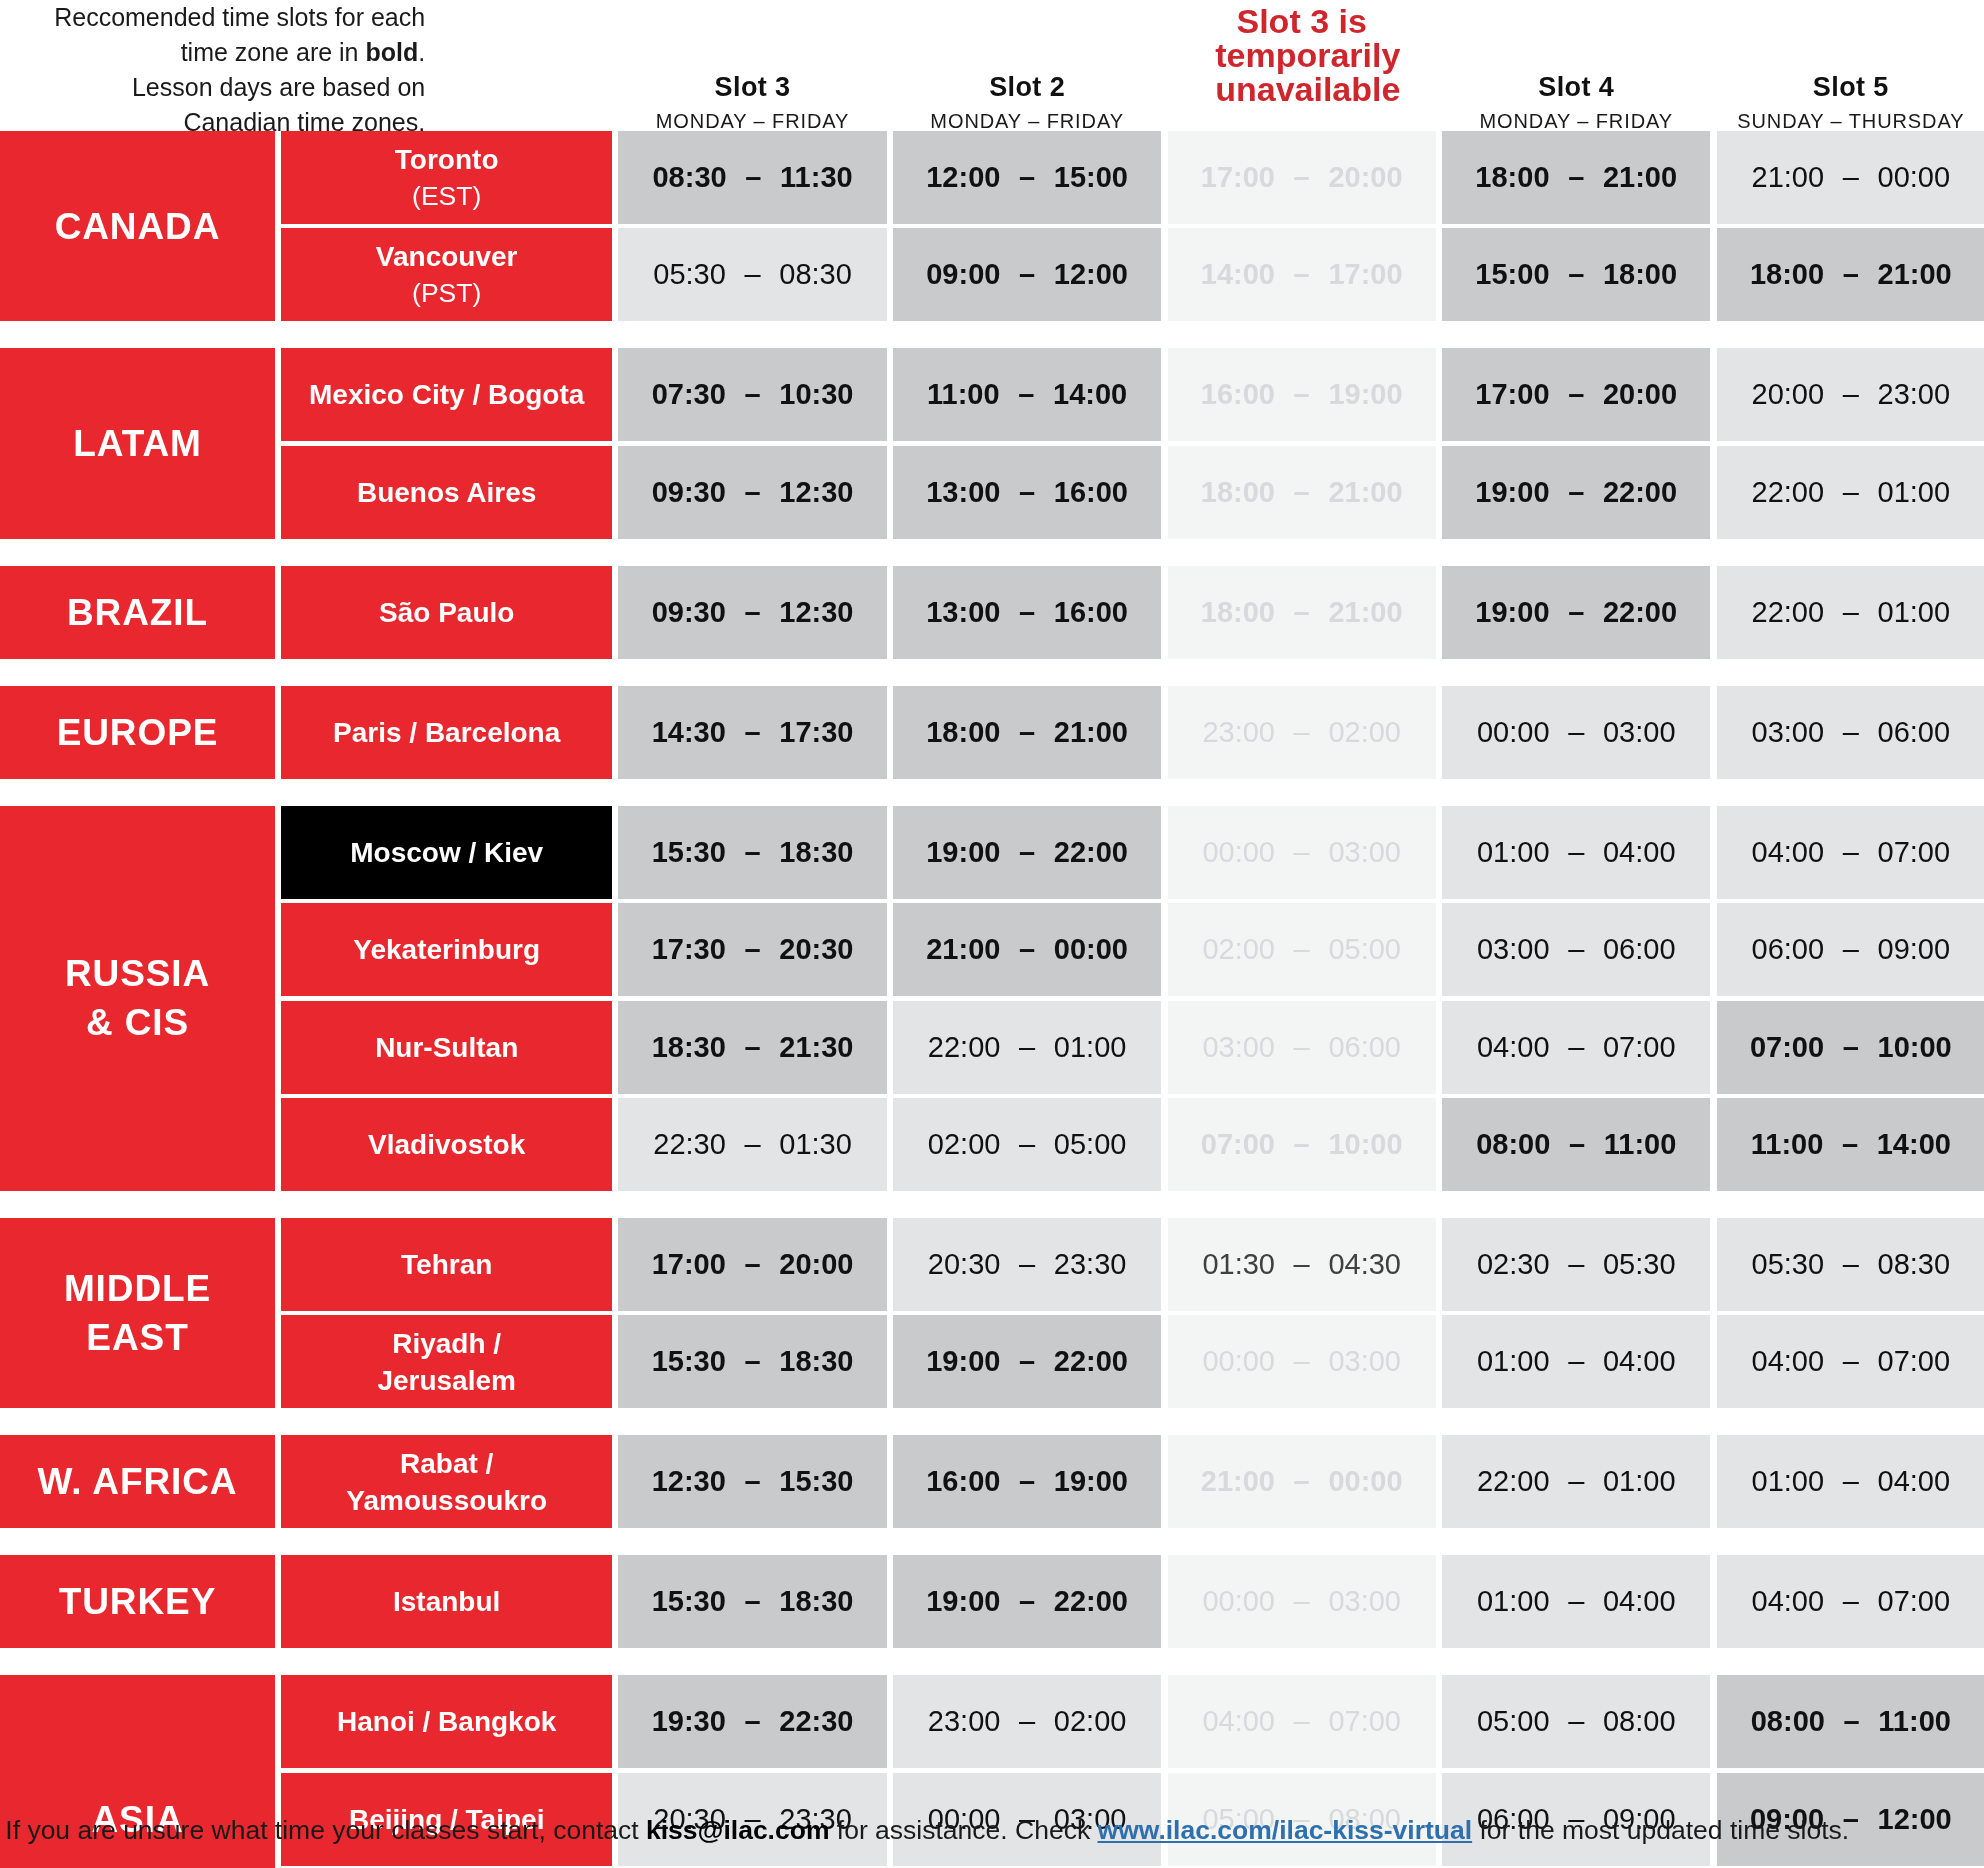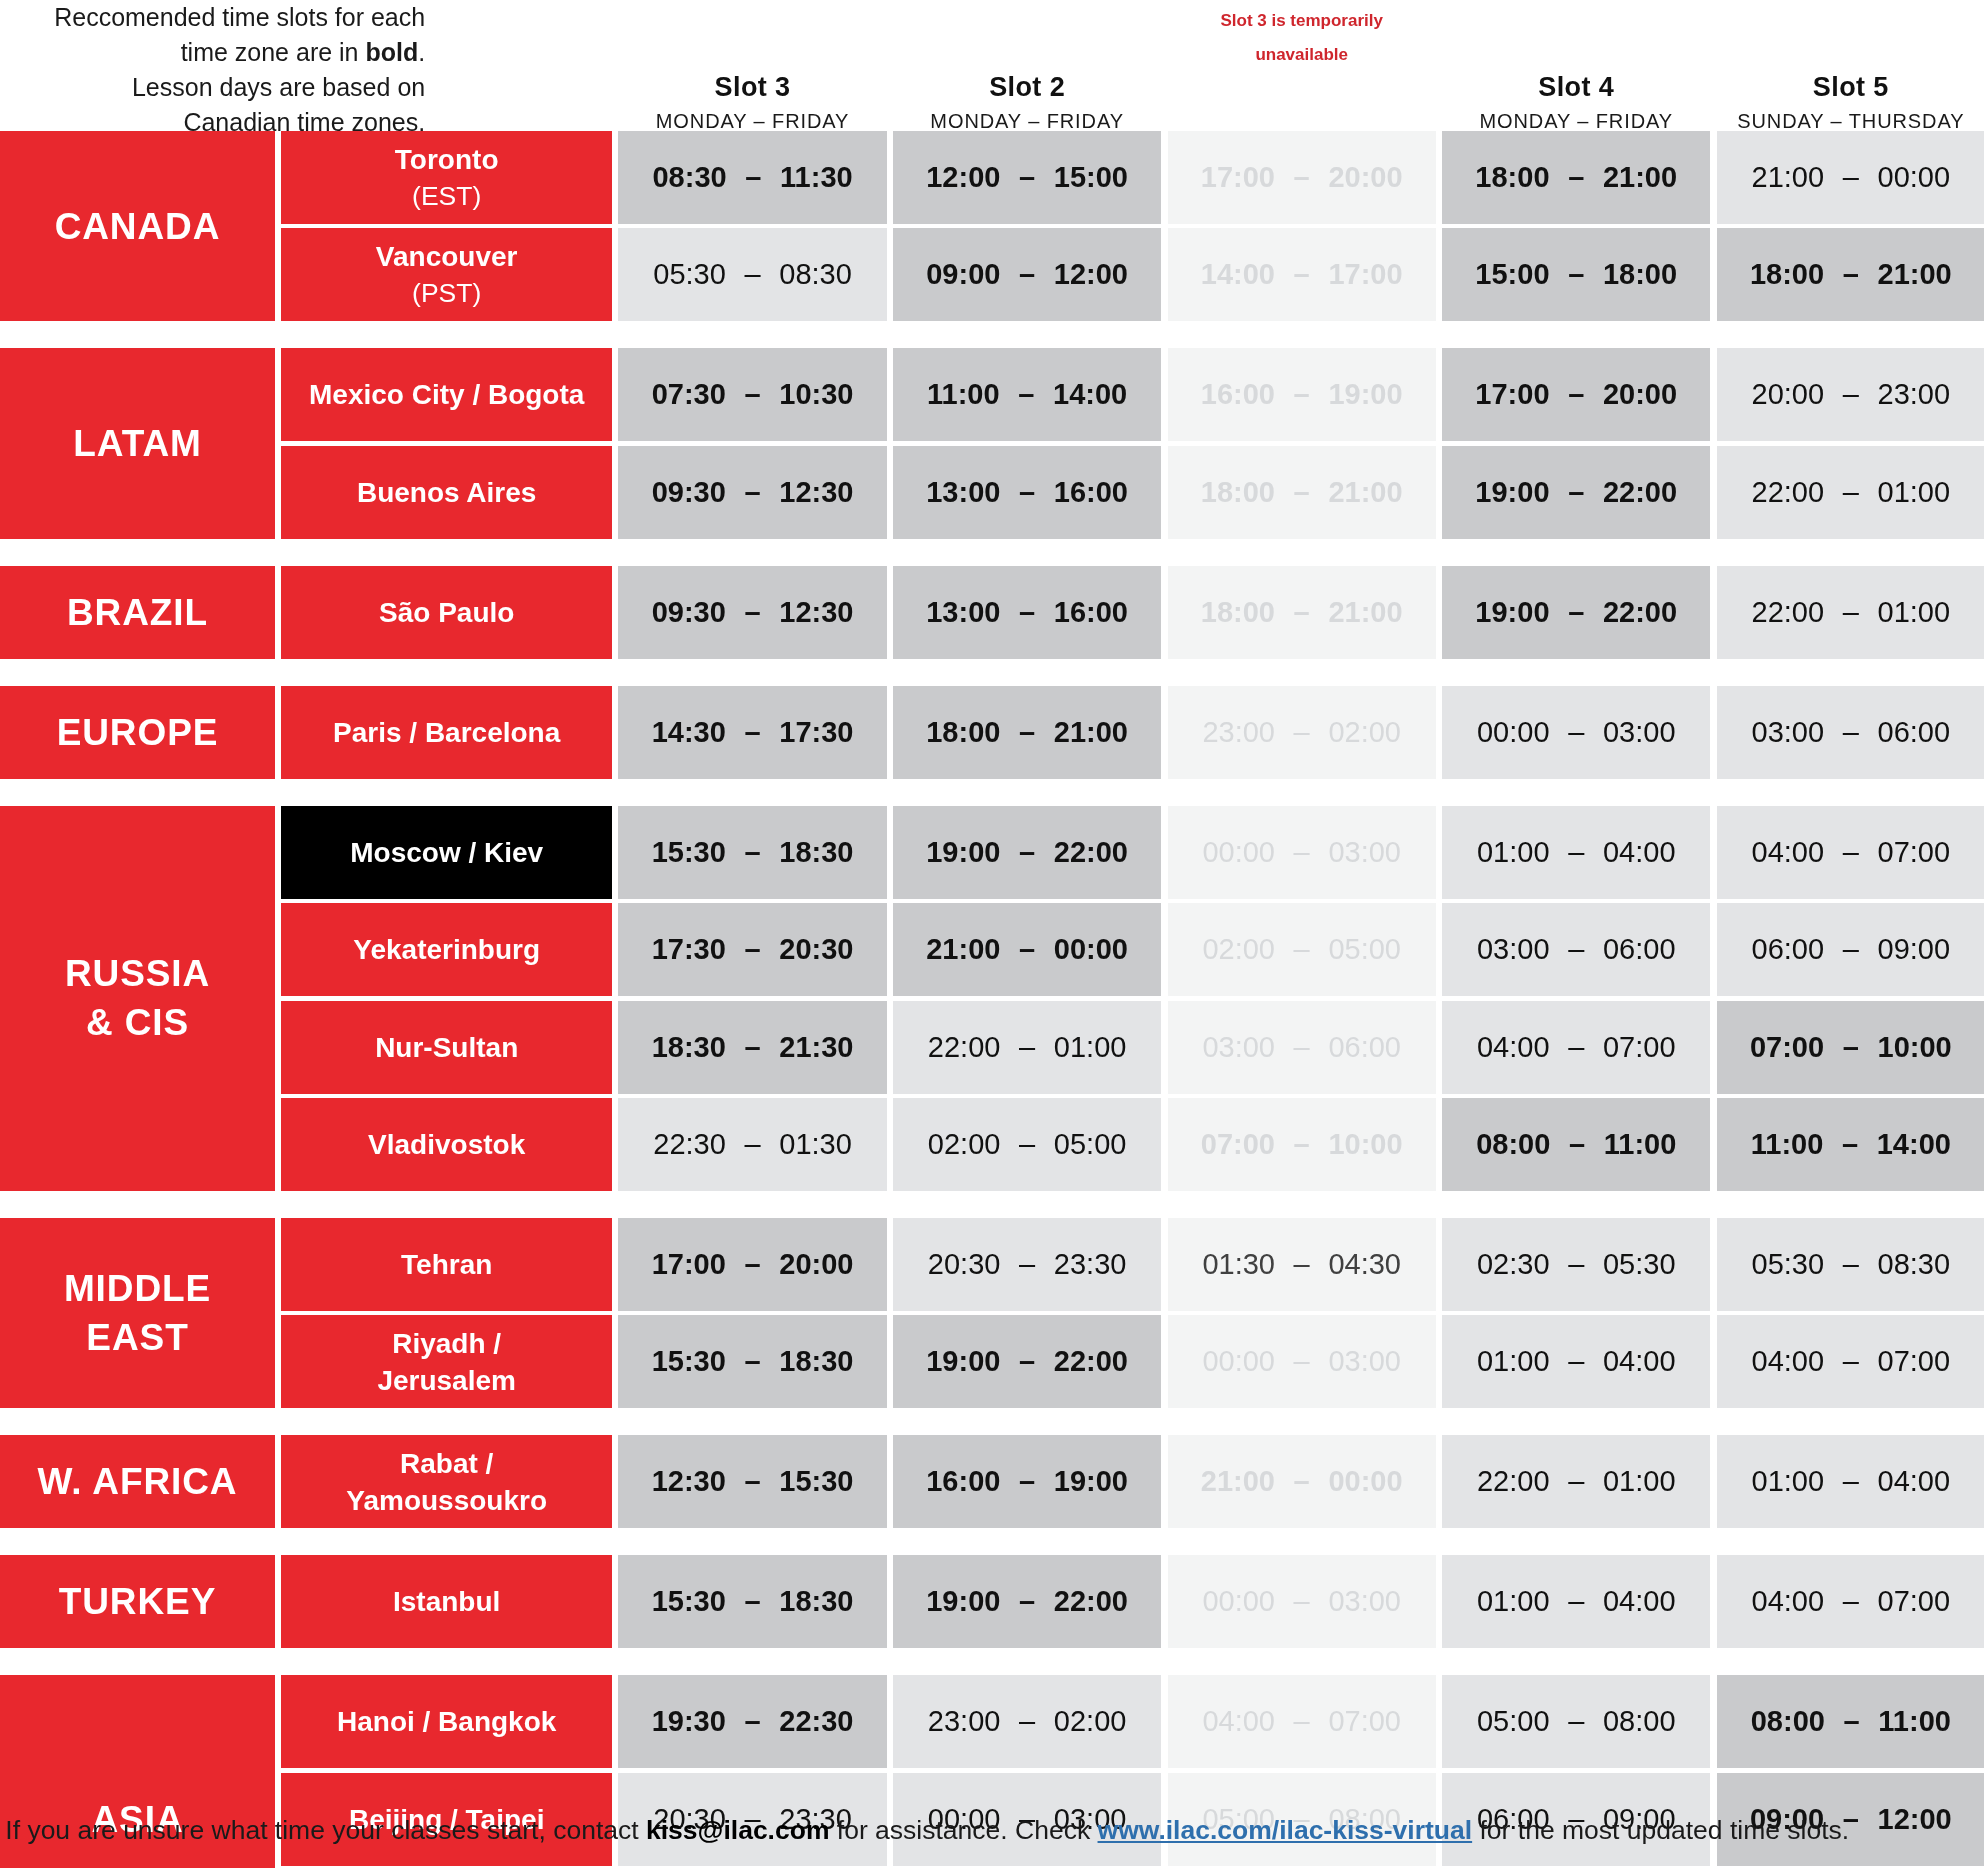--- a/index.html
+++ b/index.html
@@ -13,21 +13,21 @@
   
   .header{height:131px;align-items:stretch;}
   .note{grid-column:1 / span 2;align-self:end;text-align:right;
         padding:0 187px 26.5px 26.5px;font-size:25px;line-height:35px;color:#1a1a1a;}
   .slot-head{display:flex;flex-direction:column;justify-content:flex-end;
              align-items:center;text-align:center;padding-bottom:34px;}
   .slot-name{font-size:27px;font-weight:700;letter-spacing:0.4px;}
   .slot-days{font-size:20px;letter-spacing:0.9px;margin-top:7px;color:#1a1a1a;}
   .slot-unavail{display:flex;flex-direction:column;justify-content:flex-start;
                 align-items:center;text-align:center;padding-top:3.5px;}
-  .slot-unavail-text{max-width:173px;font-size:17px;line-height:34px;font-weight:700;}
+  .slot-unavail-text{max-width:173px;font-size:34px;line-height:34px;font-weight:700;}
 
   
   .group{grid-auto-rows:93px;row-gap:4.4px;grid-auto-flow:row;}
   .group + .group{margin-top:27px;}
   .region-cell{color:#fff;display:flex;flex-direction:column;justify-content:center;
                align-items:center;text-align:center;font-weight:700;font-size:37px;
                line-height:49px;letter-spacing:0.9px;}
   .city-cell{color:#fff;display:flex;flex-direction:column;justify-content:center;
              align-items:center;text-align:center;font-weight:700;font-size:28px;line-height:37px;}
   .city-sub{font-weight:400;font-size:26.5px;}

